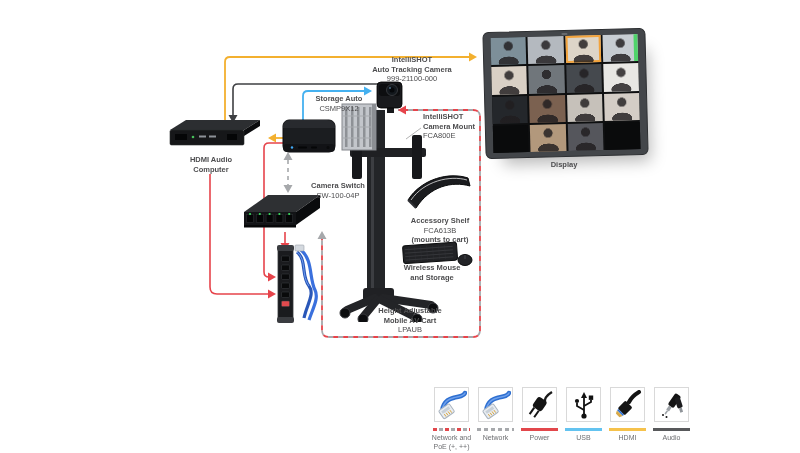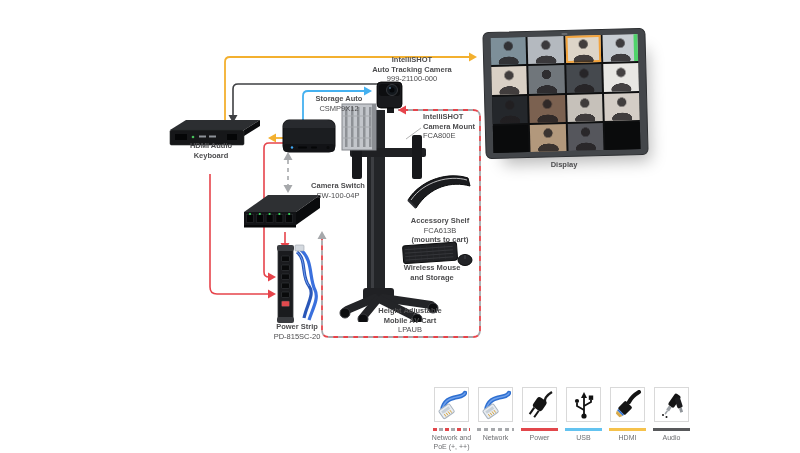--- a/index.html
+++ b/index.html
@@ -240,35 +240,31 @@
     <span class="b">Storage Auto</span>
     <span>CSMP9X12</span>
   </div>
 
   <div class="lbl left" style="left:423px;top:112px;width:70px">
     <span class="b">IntelliSHOT</span>
     <span class="b">Camera Mount</span>
     <span>FCA800E</span>
   </div>
 
-  <div class="lbl" style="left:171px;top:141px;width:80px">
+  <div class="lbl" style="left:171px;top:155px;width:80px">
     <span class="b">HDMI Audio</span>
-    <span class="b">Keyboard</span>
+    <span class="b">Computer</span>
   </div>
 
 
   <div class="lbl" style="left:296px;top:181px;width:84px">
     <span class="b">Camera Switch</span>
     <span>SW-100-04P</span>
   </div>
 
-  <div class="lbl" style="left:255px;top:322px;width:84px">
-    <span class="b">Power Strip</span>
-    <span>PD-815SC-20</span>
-  </div>
 
   <div class="lbl" style="left:398px;top:216px;width:84px">
     <span class="b">Accessory Shelf</span>
     <span>FCA613B</span>
     <span class="b">(mounts to cart)</span>
   </div>
 
   <div class="lbl" style="left:390px;top:263px;width:84px">
     <span class="b">Wireless Mouse</span>
     <span class="b">and Storage</span>

